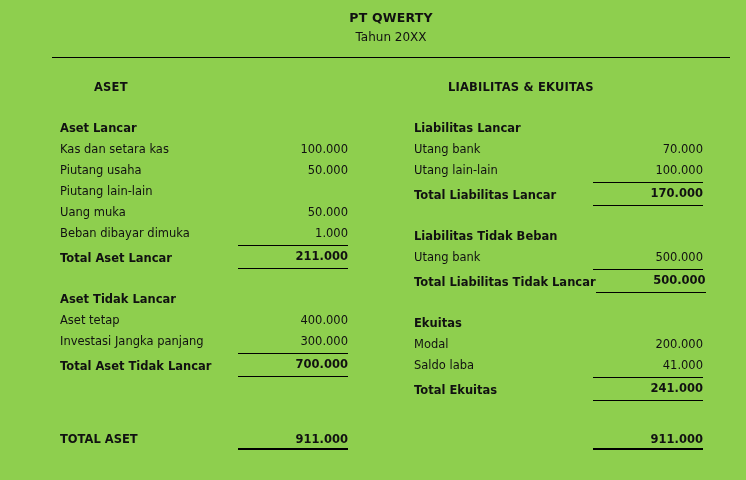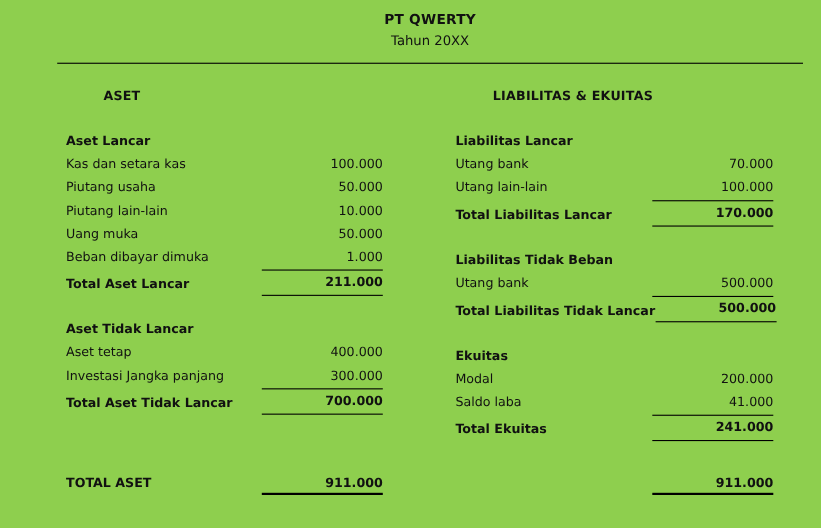--- a/index.html
+++ b/index.html
@@ -149,21 +149,20 @@
     <div class="row">
       <span class="label">Kas dan setara kas</span>
       <span class="value">100.000</span>
     </div>
     <div class="row">
       <span class="label">Piutang usaha</span>
       <span class="value">50.000</span>
     </div>
     <div class="row">
       <span class="label">Piutang lain-lain</span>
-      <span class="value">10.000</span>
     </div>
     <div class="row">
       <span class="label">Uang muka</span>
       <span class="value">50.000</span>
     </div>
     <div class="row">
       <span class="label">Beban dibayar dimuka</span>
       <span class="value rule-below">1.000</span>
     </div>
     <div class="row total">

